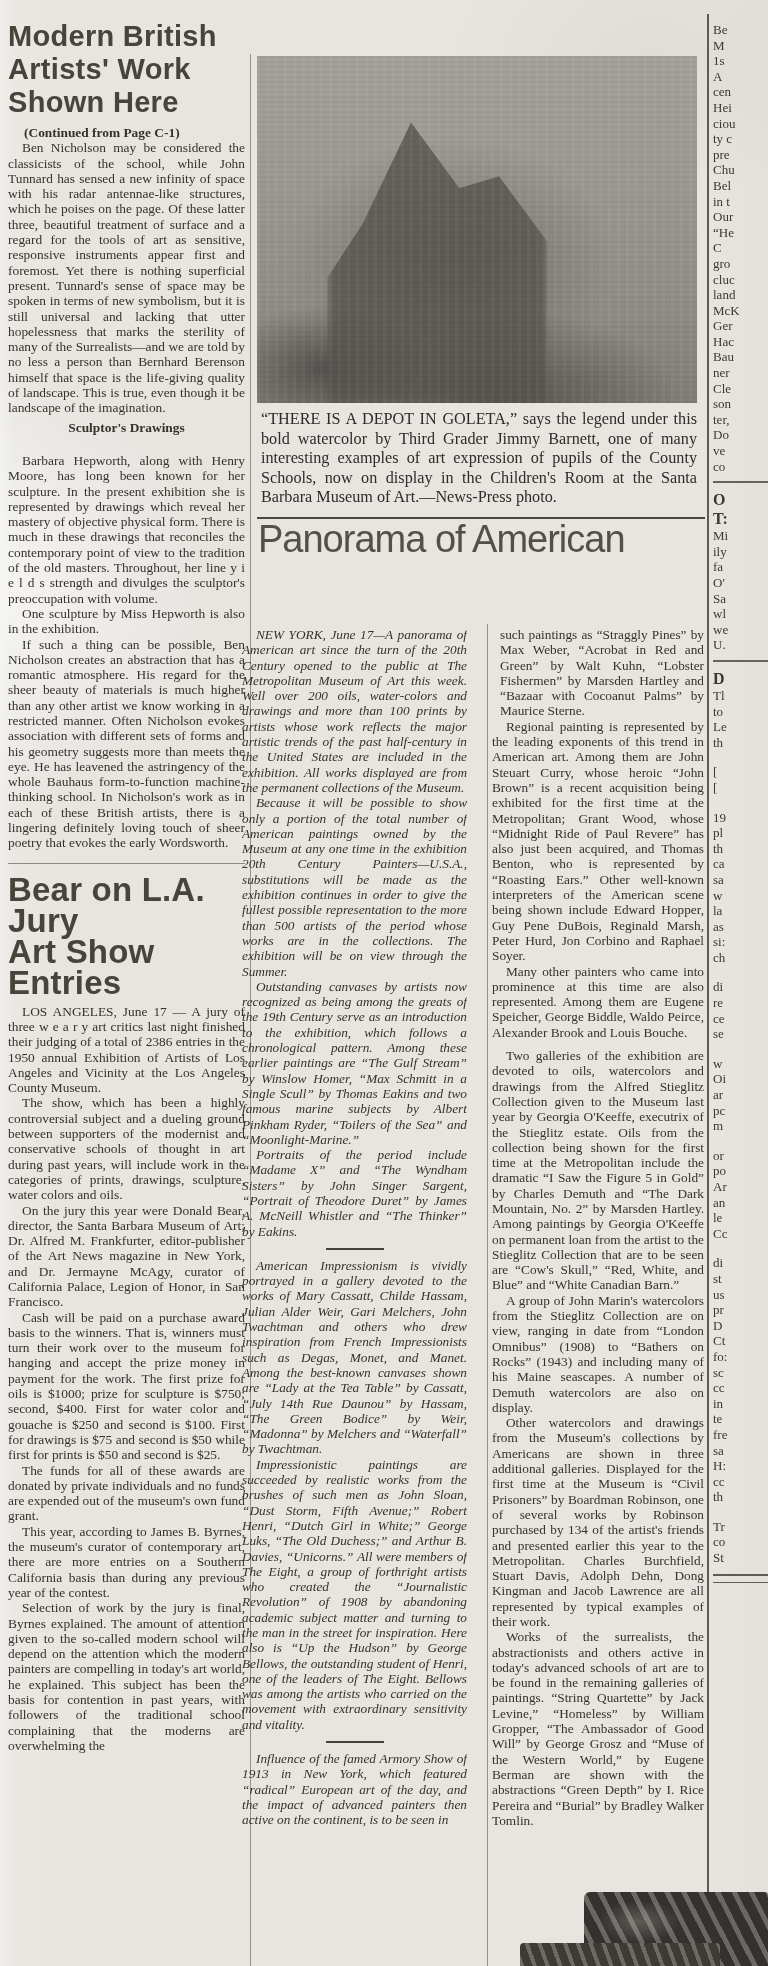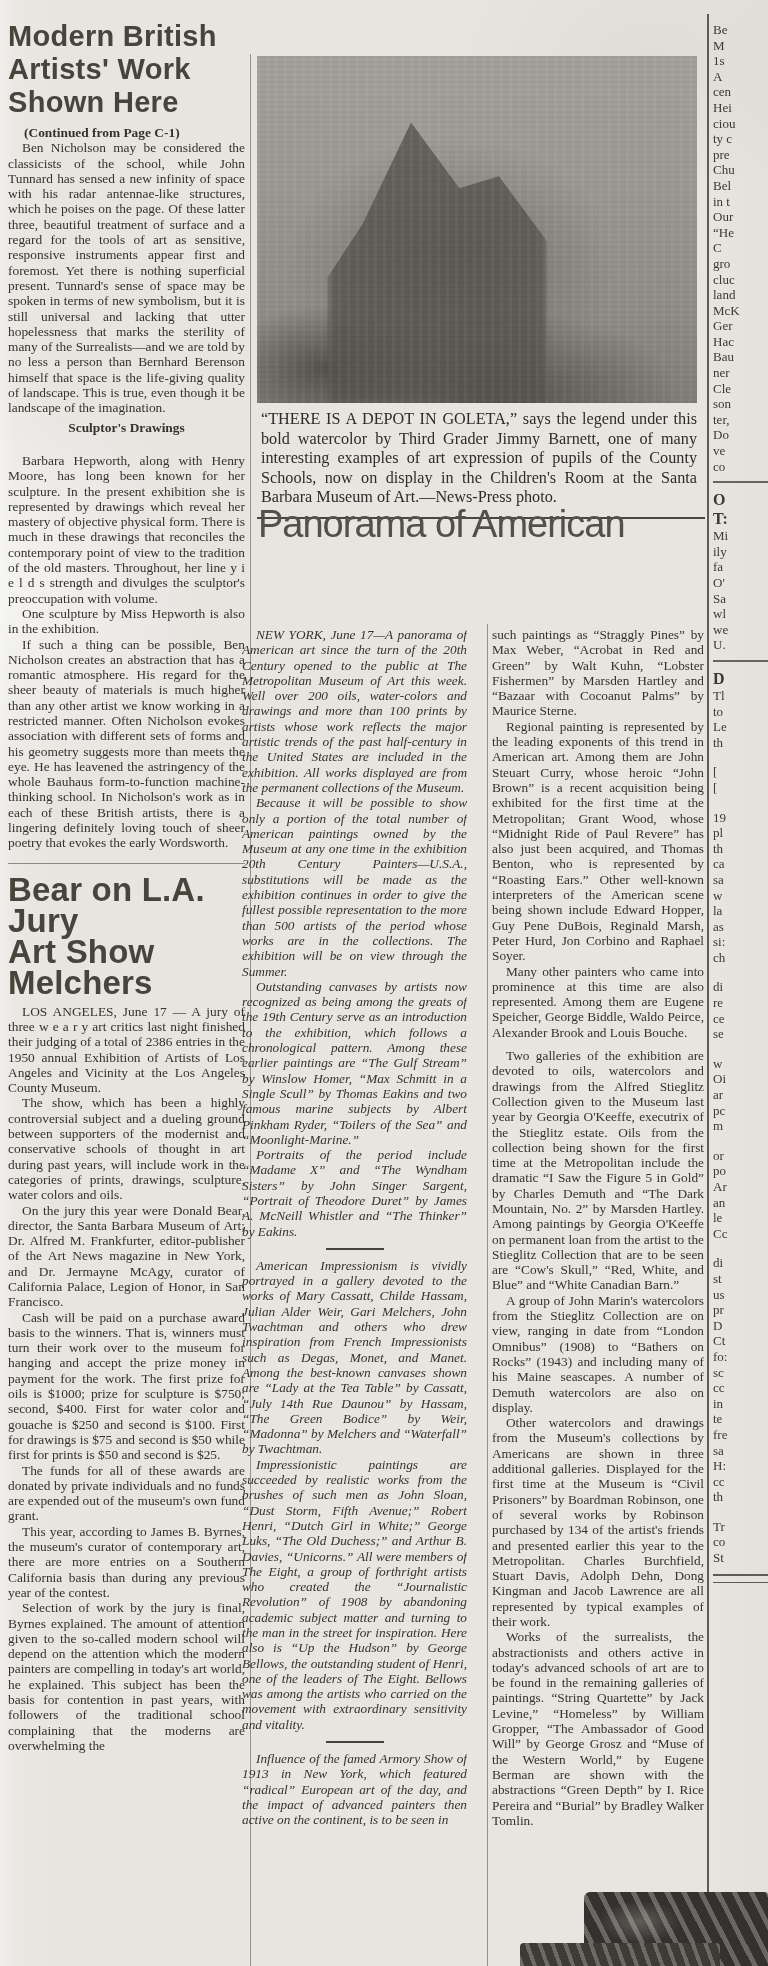--- a/index.html
+++ b/index.html
@@ -23,40 +23,40 @@
   .head-sans{font-family:"Liberation Sans",sans-serif;font-weight:700;color:#47443c;
     font-size:29px;line-height:33px;letter-spacing:.3px;}
   .head-sans2{font-family:"Liberation Sans",sans-serif;font-weight:700;color:#47443c;
     font-size:33px;line-height:31px;letter-spacing:.2px;}
   .bodytext{font-size:13.4px;line-height:15.3px;text-align:justify;margin-top:6px;}
   .blk{margin:0;text-indent:14px;}
   .blk-cont{font-weight:700;text-indent:16px;}
   .blk-sub{text-align:center;font-weight:700;text-indent:0;margin:4px 0 18px;}
   .blk-divider{text-indent:0;height:2px;width:58px;background:#45423c;margin:9px auto 8px;}
   .blk-gap{height:8px;}
-  .blk-pc{text-indent:0;}
+  .blk-pc{text-indent:0;margin-left:8px;}
   
   .photo{position:absolute;left:257px;top:56px;width:440px;height:347px;overflow:hidden;
     background:
       radial-gradient(ellipse 140px 90px at 15% 90%, rgba(42,41,38,.55), rgba(42,41,38,0) 70%),
       radial-gradient(ellipse 250px 120px at 55% 98%, rgba(40,39,36,.5), rgba(40,39,36,0) 72%),
       radial-gradient(ellipse 220px 170px at 44% 60%, rgba(58,56,52,.35), rgba(58,56,52,0) 75%),
       linear-gradient(180deg,#a4a19a 0%,#9b9891 38%,#908d86 72%,#807d77 100%);
   }
   .photo .depot{position:absolute;left:16%;top:14%;width:50%;height:86%;background:#56544e;
     clip-path:polygon(0 100%,0 58%,16% 40%,38% 6%,60% 28%,78% 24%,100% 46%,100% 100%);
     filter:blur(5px);opacity:.8;}
   .photo .grain{position:absolute;inset:0;
     background:
       repeating-linear-gradient(90deg, rgba(255,255,255,.045) 0 3px, transparent 3px 9px),
       repeating-linear-gradient(0deg, rgba(0,0,0,.035) 0 2px, transparent 2px 5px);}
   .caption{position:absolute;left:261px;top:410px;width:436px;
     font-size:16.2px;line-height:19.6px;text-align:justify;color:#2e2c28;}
   
-  .main-head{position:absolute;left:258px;top:501px;width:450px;
+  .main-head{position:absolute;left:258px;top:516px;width:450px;
     font-family:"Liberation Sans",sans-serif;font-weight:400;color:#53504a;
     font-size:38px;line-height:46px;letter-spacing:-1px;}
   .mcol{position:absolute;font-size:13.3px;line-height:15.3px;text-align:justify;overflow:hidden;}
   .mcol1{left:242px;top:627px;width:225px;height:1339px;font-style:italic;}
   .mcol2{left:492px;top:627px;width:212px;height:1308px;}
   
   .right-col{position:absolute;left:713px;top:22px;width:55px;height:1850px;overflow:hidden;}
   .rblk{font-size:13px;line-height:15.6px;color:#3a3833;white-space:nowrap;overflow:hidden;}
   .rblk-big{font-weight:700;font-size:16px;line-height:19px;}
   .rblk-rule{height:2px;background:rgba(62,58,50,.75);margin:7px 0;}
@@ -87,21 +87,21 @@
     <p class="blk blk-cont">(Continued from Page C-1)</p>
         <p class="blk blk-p">Ben Nicholson may be considered the classicists of the school, while John Tunnard has sensed a new infinity of space with his radar antennae-like structures, which he poises on the page. Of these latter three, beautiful treatment of surface and a regard for the tools of art as sensitive, responsive instruments appear first and foremost. Yet there is nothing superficial present. Tunnard's sense of space may be spoken in terms of new symbolism, but it is still universal and lacking that utter hopelessness that marks the sterility of many of the Surrealists—and we are told by no less a person than Bernhard Berenson himself that space is the life-giving quality of landscape. This is true, even though it be landscape of the imagination.</p>
         <p class="blk blk-sub">Sculptor's Drawings</p>
         <p class="blk blk-p">Barbara Hepworth, along with Henry Moore, has long been known for her sculpture. In the present exhibition she is represented by drawings which reveal her mastery of objective physical form. There is much in these drawings that reconciles the contemporary point of view to the tradition of the old masters. Throughout, her line y i e l d s strength and divulges the sculptor's preoccupation with volume.</p>
         <p class="blk blk-p">One sculpture by Miss Hepworth is also in the exhibition.</p>
         <p class="blk blk-p">If such a thing can be possible, Ben Nicholson creates an abstraction that has a romantic atmosphere. His regard for the sheer beauty of materials is much higher than any other artist we know working in a restricted manner. Often Nicholson evokes association with different sets of forms and his geometry suggests more than meets the eye. He has leavened the astringency of the whole Bauhaus form-to-function machine-thinking school. In Nicholson's work as in each of these British artists, there is a lingering definitely loving touch of sheer poetry that evokes the early Wordsworth.</p>
       </div>
     <div class="hrule-a2"></div>
     <div class="head-sans2">
       <div>Bear on L.A. Jury</div>
-      <div>Art Show Melchers</div>
+      <div>Art Show Entries</div>
     </div>
     <div class="bodytext">
 
     <p class="blk blk-p">LOS ANGELES, June 17 — A jury of three w e a r y art critics last night finished their judging of a total of 2386 entries in the 1950 annual Exhibition of Artists of Los Angeles and Vicinity at the Los Angeles County Museum.</p>
         <p class="blk blk-p">The show, which has been a highly controversial subject and a dueling ground between supporters of the modernist and conservative schools of thought in art during past years, will include work in the categories of prints, drawings, sculpture, water colors and oils.</p>
         <p class="blk blk-p">On the jury this year were Donald Bear, director, the Santa Barbara Museum of Art; Dr. Alfred M. Frankfurter, editor-publisher of the Art News magazine in New York, and Dr. Jermayne McAgy, curator of California Palace, Legion of Honor, in San Francisco.</p>
         <p class="blk blk-p">Cash will be paid on a purchase award basis to the winners. That is, winners must turn their work over to the museum for hanging and accept the prize money in payment for the work. The first prize for oils is $1000; prize for sculpture is $750; second, $400. First for water color and gouache is $250 and second is $100. First for drawings is $75 and second is $50 while first for prints is $50 and second is $25.</p>
         <p class="blk blk-p">The funds for all of these awards are donated by private individuals and no funds are expended out of the museum's own fund grant.</p>
         <p class="blk blk-p">This year, according to James B. Byrnes, the museum's curator of contemporary art, there are more entries on a Southern California basis than during any previous year of the contest.</p>
         <p class="blk blk-p">Selection of work by the jury is final, Byrnes explained. The amount of attention given to the so-called modern school will depend on the attention which the modern painters are compelling in today's art world, he explained. This subject has been the basis for contention in past years, with followers of the traditional school complaining that the moderns are overwhelming the</p>

